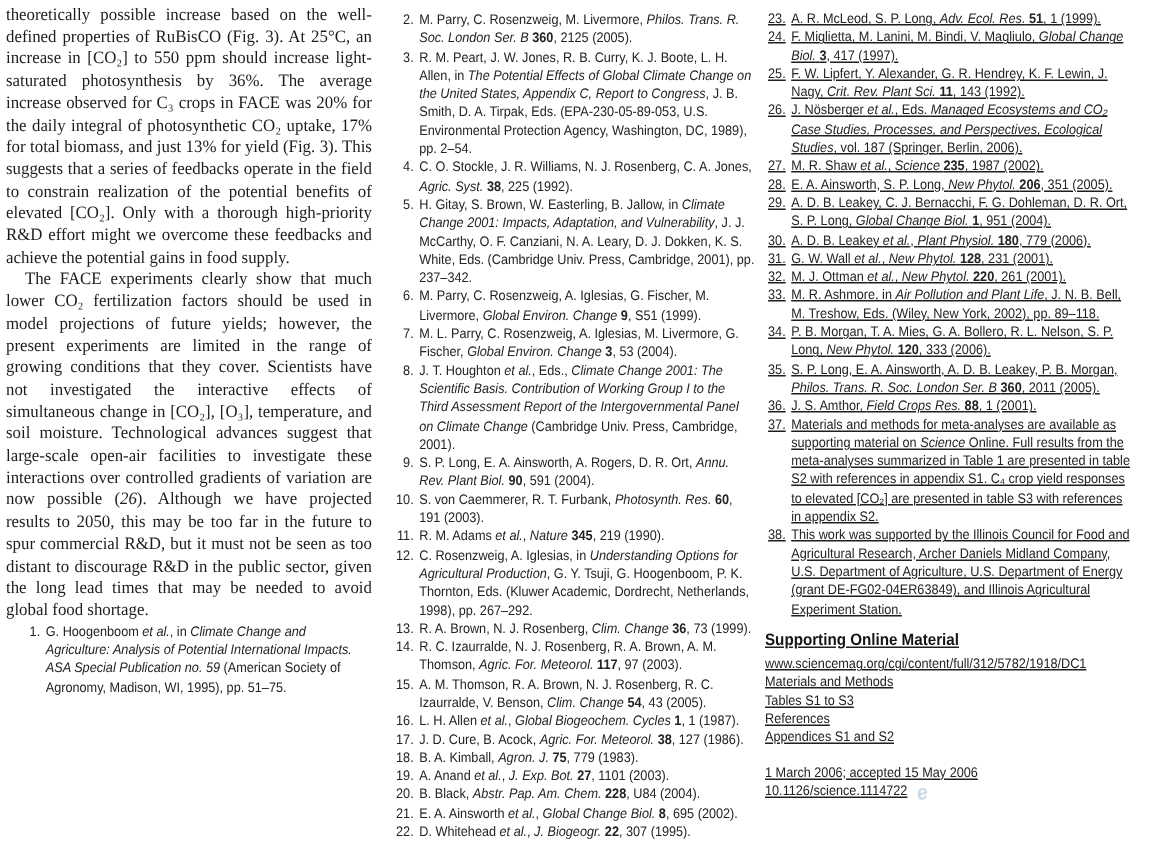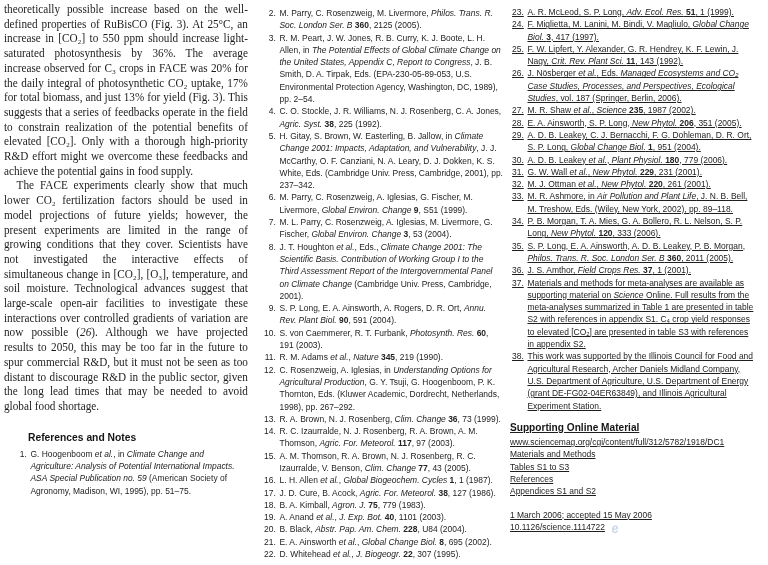--- a/index.html
+++ b/index.html
@@ -104,21 +104,20 @@
 <body>
 
 <div class="page">
 
   <div class="col col-left">
     <div class="bodytext">
       <p>theoretically possible increase based on the well-defined properties of RuBisCO (Fig. 3). At 25°C, an increase in [CO₂] to 550 ppm should increase light-saturated photosynthesis by 36%. The average increase observed for C₃ crops in FACE was 20% for the daily integral of photosynthetic CO₂ uptake, 17% for total biomass, and just 13% for yield (Fig. 3). This suggests that a series of feedbacks operate in the field to constrain realization of the potential benefits of elevated [CO₂]. Only with a thorough high-priority R&amp;D effort might we overcome these feedbacks and achieve the potential gains in food supply.</p>
       <p class="indent">The FACE experiments clearly show that much lower CO₂ fertilization factors should be used in model projections of future yields; however, the present experiments are limited in the range of growing conditions that they cover. Scientists have not investigated the interactive effects of simultaneous change in [CO₂], [O₃], temperature, and soil moisture. Technological advances suggest that large-scale open-air facilities to investigate these interactions over controlled gradients of variation are now possible (<i>26</i>). Although we have projected results to 2050, this may be too far in the future to spur commercial R&amp;D, but it must not be seen as too distant to discourage R&amp;D in the public sector, given the long lead times that may be needed to avoid global food shortage.</p>
     </div>
 
-    <div class="refs-heading">References and Notes</div>
 
     <div class="refs refs-left">
 
         <div class="ref">
           <span class="ref-num">1.</span>
           <span class="ref-text">G. Hoogenboom <i>et al.</i>, in <i>Climate Change and Agriculture: Analysis of Potential International Impacts. ASA Special Publication no. 59</i> (American Society of Agronomy, Madison, WI, 1995), pp. 51–75.</span>
         </div>
       </div>
   </div>
 
@@ -185,41 +184,41 @@
           <span class="ref-text">R. A. Brown, N. J. Rosenberg, <i>Clim. Change</i> <b>36</b>, 73 (1999).</span>
         </div>
 
         <div class="ref">
           <span class="ref-num">14.</span>
           <span class="ref-text">R. C. Izaurralde, N. J. Rosenberg, R. A. Brown, A. M. Thomson, <i>Agric. For. Meteorol.</i> <b>117</b>, 97 (2003).</span>
         </div>
 
         <div class="ref">
           <span class="ref-num">15.</span>
-          <span class="ref-text">A. M. Thomson, R. A. Brown, N. J. Rosenberg, R. C. Izaurralde, V. Benson, <i>Clim. Change</i> <b>77</b>, 43 (2005).</span>
+          <span class="ref-text">A. M. Thomson, R. A. Brown, N. J. Rosenberg, R. C. Izaurralde, V. Benson, <i>Clim. Change</i> <b>54</b>, 43 (2005).</span>
         </div>
 
         <div class="ref">
           <span class="ref-num">16.</span>
           <span class="ref-text">L. H. Allen <i>et al.</i>, <i>Global Biogeochem. Cycles</i> <b>1</b>, 1 (1987).</span>
         </div>
 
         <div class="ref">
           <span class="ref-num">17.</span>
           <span class="ref-text">J. D. Cure, B. Acock, <i>Agric. For. Meteorol.</i> <b>38</b>, 127 (1986).</span>
         </div>
 
         <div class="ref">
           <span class="ref-num">18.</span>
           <span class="ref-text">B. A. Kimball, <i>Agron. J.</i> <b>75</b>, 779 (1983).</span>
         </div>
 
         <div class="ref">
           <span class="ref-num">19.</span>
-          <span class="ref-text">A. Anand <i>et al.</i>, <i>J. Exp. Bot.</i> <b>40</b>, 1101 (2003).</span>
+          <span class="ref-text">A. Anand <i>et al.</i>, <i>J. Exp. Bot.</i> <b>27</b>, 1101 (2003).</span>
         </div>
 
         <div class="ref">
           <span class="ref-num">20.</span>
           <span class="ref-text">B. Black, <i>Abstr. Pap. Am. Chem.</i> <b>228</b>, U84 (2004).</span>
         </div>
 
         <div class="ref">
           <span class="ref-num">21.</span>
           <span class="ref-text">E. A. Ainsworth <i>et al.</i>, <i>Global Change Biol.</i> <b>8</b>, 695 (2002).</span>
@@ -270,21 +269,21 @@
           <span class="ref-text">A. D. B. Leakey, C. J. Bernacchi, F. G. Dohleman, D. R. Ort, S. P. Long, <i>Global Change Biol.</i> <b>1</b>, 951 (2004).</span>
         </div>
 
         <div class="ref">
           <span class="ref-num">30.</span>
           <span class="ref-text">A. D. B. Leakey <i>et al.</i>, <i>Plant Physiol.</i> <b>180</b>, 779 (2006).</span>
         </div>
 
         <div class="ref">
           <span class="ref-num">31.</span>
-          <span class="ref-text">G. W. Wall <i>et al.</i>, <i>New Phytol.</i> <b>229</b>, 231 (2001).</span>
+          <span class="ref-text">G. W. Wall <i>et al.</i>, <i>New Phytol.</i> <b>128</b>, 231 (2001).</span>
         </div>
 
         <div class="ref">
           <span class="ref-num">32.</span>
           <span class="ref-text">M. J. Ottman <i>et al.</i>, <i>New Phytol.</i> <b>220</b>, 261 (2001).</span>
         </div>
 
         <div class="ref">
           <span class="ref-num">33.</span>
           <span class="ref-text">M. R. Ashmore, in <i>Air Pollution and Plant Life</i>, J. N. B. Bell, M. Treshow, Eds. (Wiley, New York, 2002), pp. 89–118.</span>
@@ -295,21 +294,21 @@
           <span class="ref-text">P. B. Morgan, T. A. Mies, G. A. Bollero, R. L. Nelson, S. P. Long, <i>New Phytol.</i> <b>120</b>, 333 (2006).</span>
         </div>
 
         <div class="ref">
           <span class="ref-num">35.</span>
           <span class="ref-text">S. P. Long, E. A. Ainsworth, A. D. B. Leakey, P. B. Morgan, <i>Philos. Trans. R. Soc. London Ser. B</i> <b>360</b>, 2011 (2005).</span>
         </div>
 
         <div class="ref">
           <span class="ref-num">36.</span>
-          <span class="ref-text">J. S. Amthor, <i>Field Crops Res.</i> <b>37</b>, 1 (2001).</span>
+          <span class="ref-text">J. S. Amthor, <i>Field Crops Res.</i> <b>88</b>, 1 (2001).</span>
         </div>
 
         <div class="ref">
           <span class="ref-num">37.</span>
           <span class="ref-text">Materials and methods for meta-analyses are available as supporting material on <i>Science</i> Online. Full results from the meta-analyses summarized in Table 1 are presented in table S2 with references in appendix S1. C₄ crop yield responses to elevated [CO₂] are presented in table S3 with references in appendix S2.</span>
         </div>
 
         <div class="ref">
           <span class="ref-num">38.</span>
           <span class="ref-text">This work was supported by the Illinois Council for Food and Agricultural Research, Archer Daniels Midland Company, U.S. Department of Agriculture, U.S. Department of Energy (grant DE-FG02-04ER63849), and Illinois Agricultural Experiment Station.</span>

